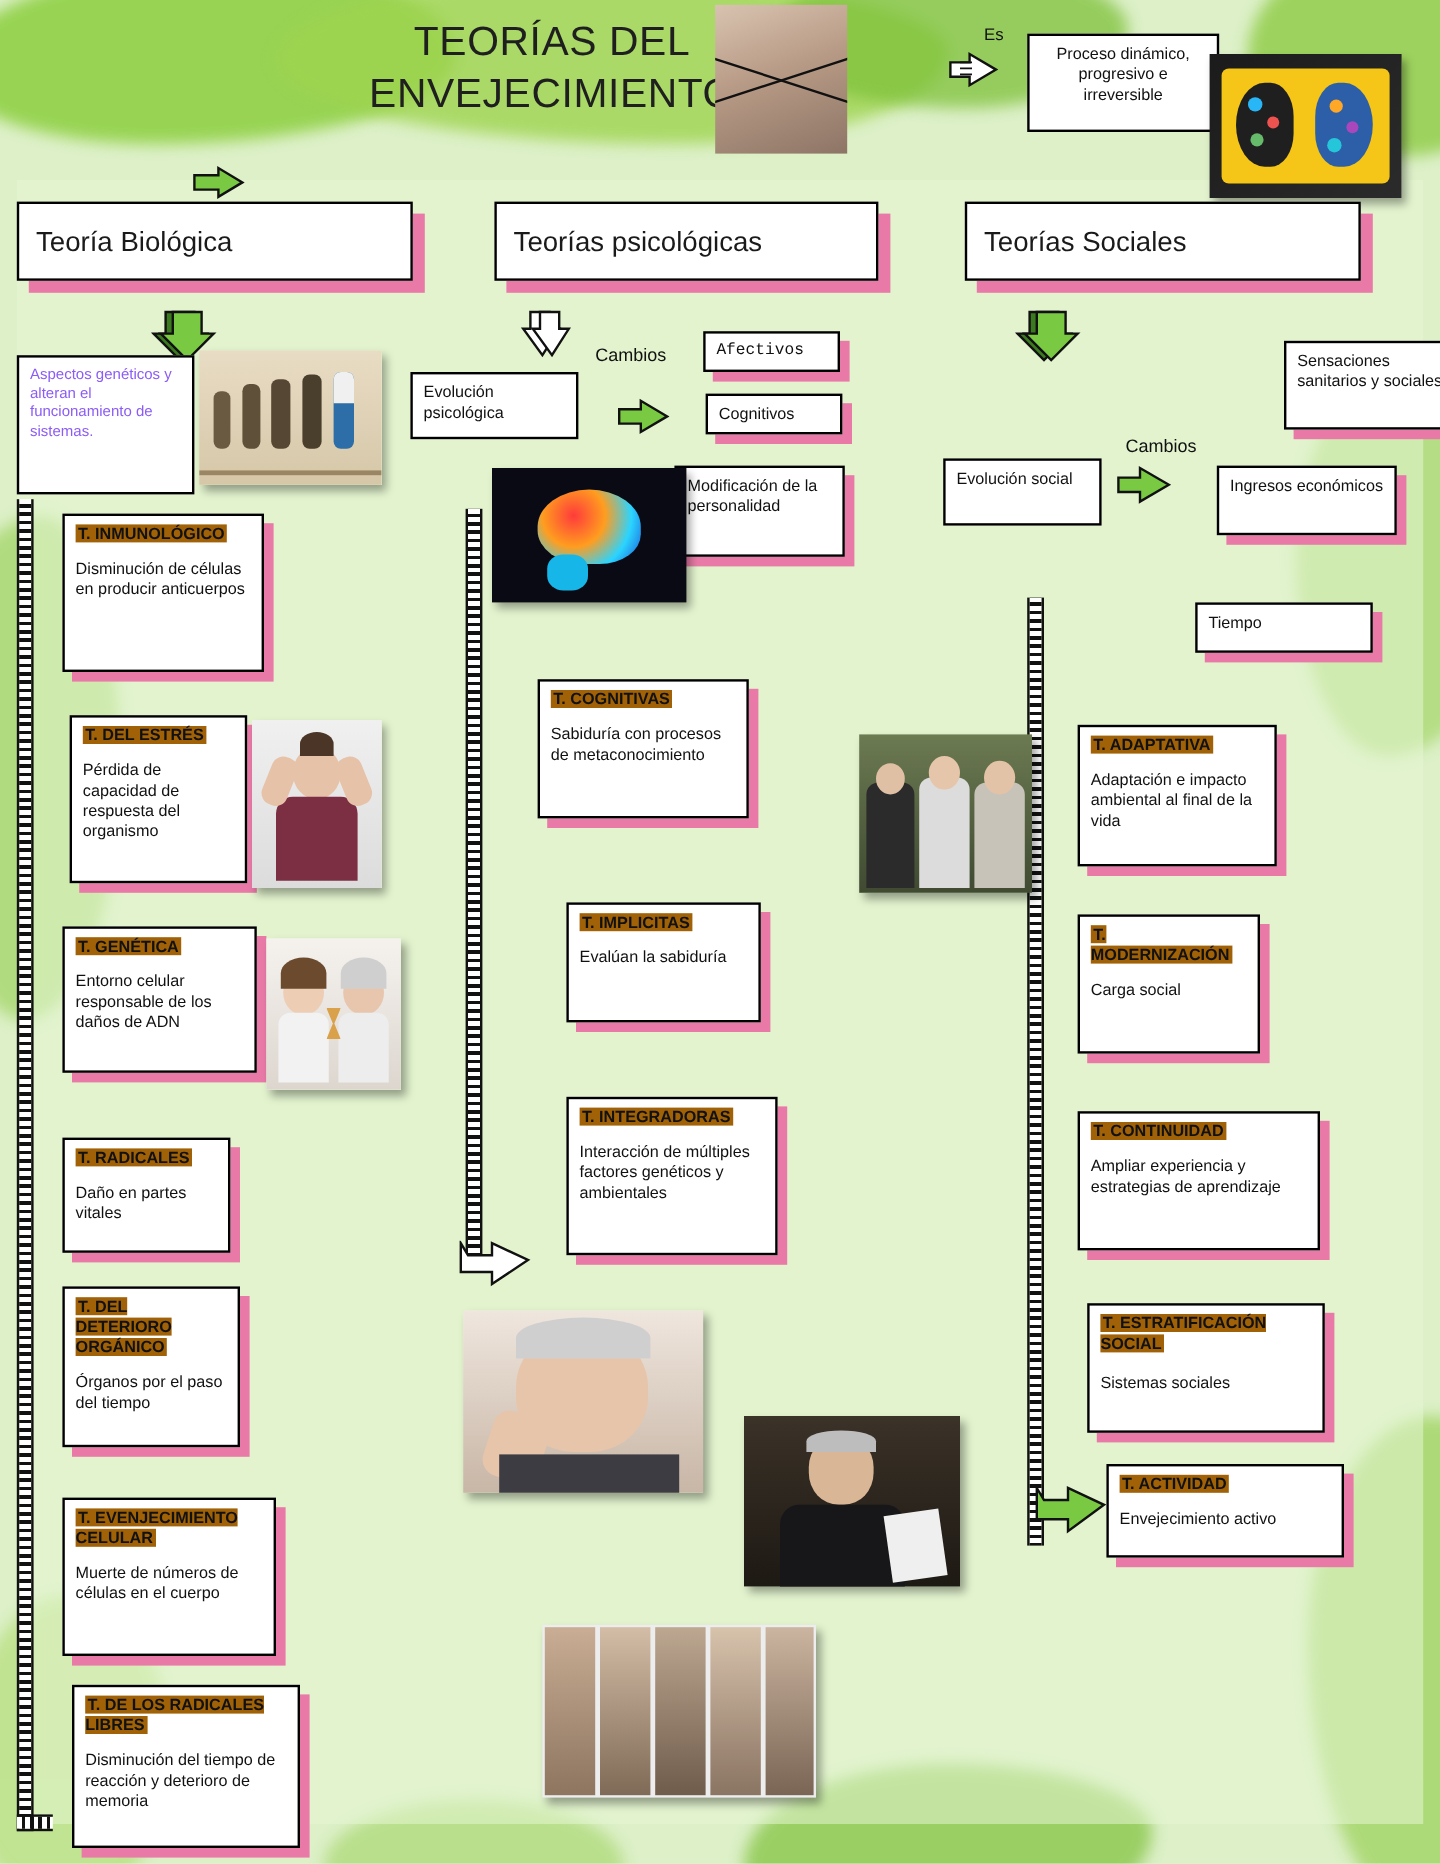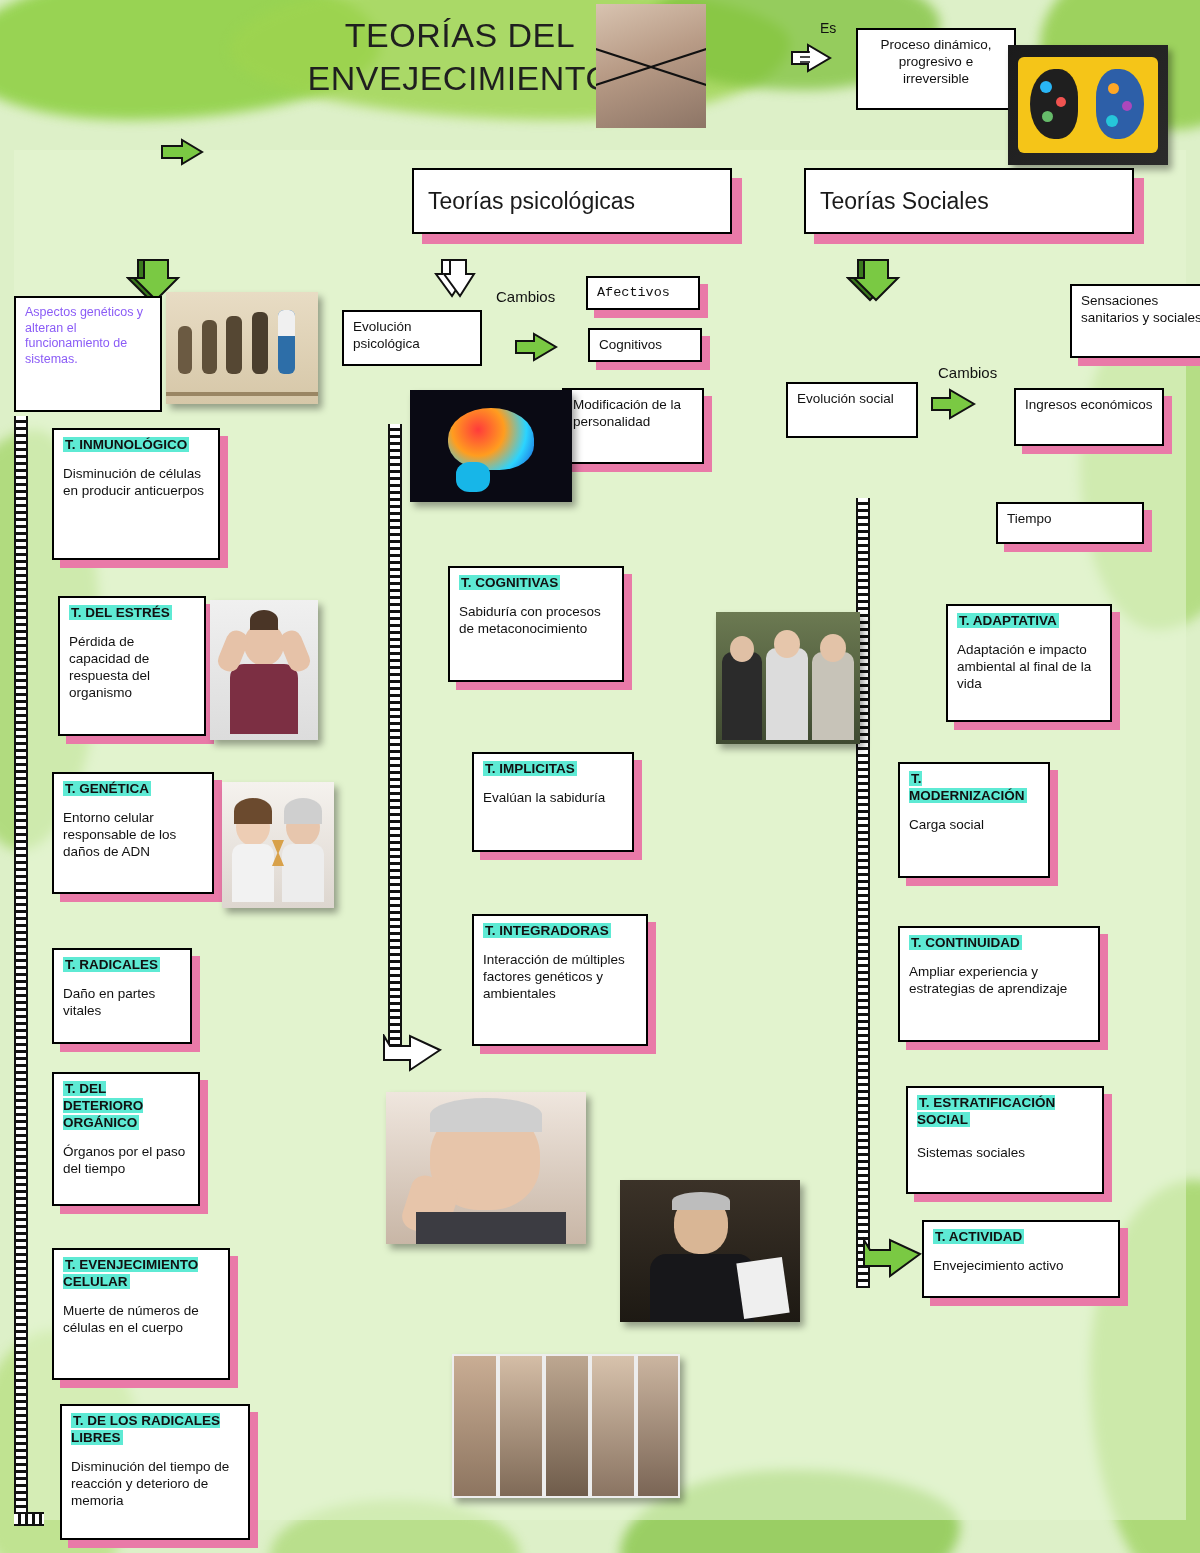--- a/index.html
+++ b/index.html
@@ -43,21 +43,21 @@
     padding:7px 9px;
   }
   .card.nosh { box-shadow:none; }
   .title-card {
     position:absolute; background:#fff; border:2px solid #000;
     box-shadow:10px 10px 0 0 #e97aa8;
     display:flex; align-items:center; padding:0 14px;
   }
   .title-card .t { font-size:23px; color:#1a1a1a; }
 
-  .lbl { background:#5eead4; padding:0 2px; font-weight:700; }
+  .lbl { background:#a16207; padding:0 2px; font-weight:700; }
   .txt { font-size:13.5px; line-height:1.25; color:#111; }
   .txt-s { font-size:12.5px; line-height:1.25; color:#8b5cf6; }
   .plain { position:absolute; font-size:14px; color:#111; }
 
   
   .headline { position:absolute; left:250px; top:14px; width:420px; text-align:center;
      font-size:34px; line-height:1.25; color:#1f1f1f; letter-spacing:.5px; }
 
   
   .img { position:absolute; background:#cfcfcf; overflow:hidden; }
@@ -134,20 +134,23 @@
     <div style="position:absolute;left:114px;top:56px;width:10px;height:10px;border-radius:50%;background:#ab47bc;"></div>
     <div style="position:absolute;left:98px;top:70px;width:12px;height:12px;border-radius:50%;background:#26c6da;"></div>
   </div>
 
   <div class="arrow" style="left:160px; top:138px;">
     <svg width="44" height="28" viewBox="0 0 44 28">
       <path d="M2 8 h20 V2 l20 12 -20 12 v-6 H2 z" fill="#7ac943" stroke="#111" stroke-width="2"></path>
     </svg>
   </div>
 
+  <div class="title-card" style="left:14px; top:168px; width:330px; height:66px;">
+    <span class="t">Teoría Biológica</span>
+  </div>
   <div class="title-card" style="left:412px; top:168px; width:320px; height:66px;">
     <span class="t">Teorías psicológicas</span>
   </div>
   <div class="title-card" style="left:804px; top:168px; width:330px; height:66px;">
     <span class="t">Teorías Sociales</span>
   </div>
 
   <div class="arrow" style="left:126px; top:258px;">
     <svg width="60" height="44" viewBox="0 0 60 44">
       <path d="M12 2 h24 v18 h10 L24 42 2 20 h10 z" fill="#3b7a1e" stroke="#111" stroke-width="2"></path>
@@ -339,21 +342,21 @@
   <div class="img shadow" style="left:716px; top:612px; width:144px; height:132px;
       background:linear-gradient(180deg,#6c7a52 0%,#3f4a31 100%);">
     <div style="position:absolute;left:6px;top:40px;width:40px;height:88px;background:#2b2b2b;border-radius:10px 10px 0 0;"></div>
     <div style="position:absolute;left:14px;top:24px;width:24px;height:26px;border-radius:50%;background:#e0c0a5;"></div>
     <div style="position:absolute;left:50px;top:36px;width:42px;height:92px;background:#dcdcdc;border-radius:10px 10px 0 0;"></div>
     <div style="position:absolute;left:58px;top:18px;width:26px;height:28px;border-radius:50%;background:#e6c6ab;"></div>
     <div style="position:absolute;left:96px;top:40px;width:42px;height:88px;background:#c7c3b8;border-radius:10px 10px 0 0;"></div>
     <div style="position:absolute;left:104px;top:22px;width:26px;height:28px;border-radius:50%;background:#e3c3a8;"></div>
   </div>
 
-  <div class="card" style="left:946px; top:604px; width:166px; height:118px;">
+  <div class="card" style="left:898px; top:604px; width:166px; height:118px;">
     <div class="txt"><span class="lbl">T. ADAPTATIVA</span></div>
     <div class="txt" style="margin-top:12px;">Adaptación e impacto ambiental al final de la vida</div>
   </div>
   <div class="card" style="left:898px; top:762px; width:152px; height:116px;">
     <div class="txt"><span class="lbl">T. MODERNIZACIÓN</span></div>
     <div class="txt" style="margin-top:12px;">Carga social</div>
   </div>
   <div class="card" style="left:898px; top:926px; width:202px; height:116px;">
     <div class="txt"><span class="lbl">T. CONTINUIDAD</span></div>
     <div class="txt" style="margin-top:12px;">Ampliar experiencia y estrategias de aprendizaje</div>

